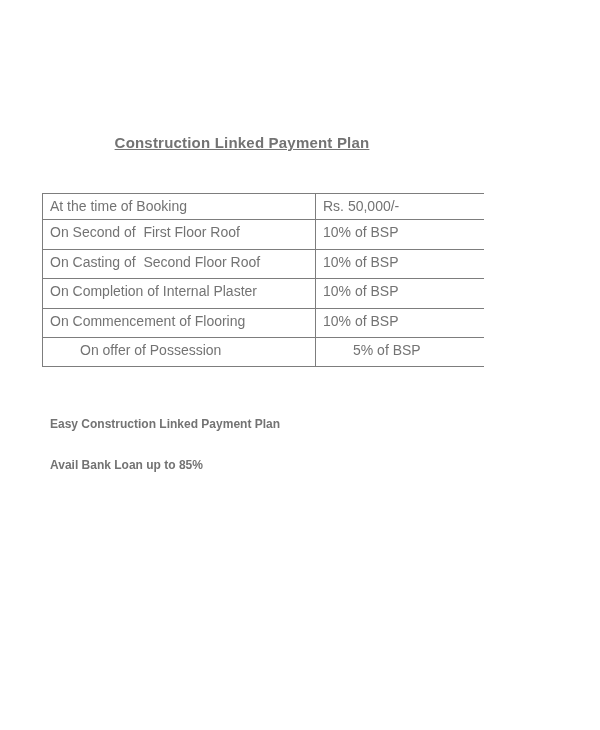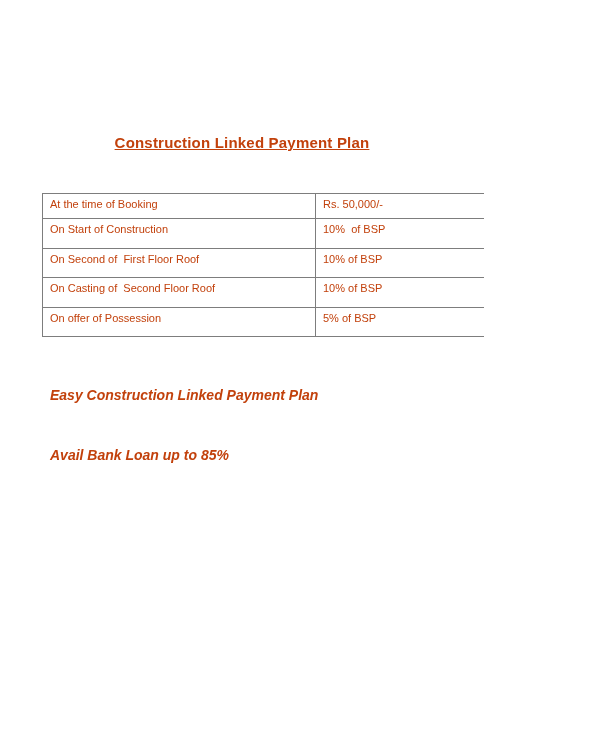--- a/index.html
+++ b/index.html
@@ -2,38 +2,38 @@
 <html><head>
 <meta charset="utf-8">
 <style>
   * { margin: 0; padding: 0; box-sizing: border-box; }
   html, body { background: #ffffff; }
   .page {
     width: 484px;
     height: 730px;
     background: #ffffff;
     font-family: "Liberation Sans", sans-serif;
-    color: #c2410c;
+    color: #737373;
     overflow: hidden;
     position: relative;
   }
   .title {
     margin-top: 134px;
     text-align: center;
     font-size: 15px;
     font-weight: bold;
     text-decoration: underline;
     letter-spacing: 0.2px;
   }
   table.plan-table {
     border-collapse: collapse;
     table-layout: fixed;
     width: 514px;
     margin: 42px 0 0 42px;
-    font-size: 11px;
+    font-size: 14px;
     line-height: 1.25;
   }
   .plan-table td {
     border: 1px solid #7d7d7d;
     vertical-align: top;
     padding: 4px 7px 3px 7px;
     white-space: pre-wrap;
   }
   .plan-table td.milestone { width: 273px; }
   .plan-table tr:nth-child(1)  td { height: 25px; }
@@ -43,50 +43,53 @@
   .plan-table tr:nth-child(5)  td { height: 29px; }
   .plan-table tr:nth-child(6)  td { height: 29px; padding-left: 37px; }
   .plan-table tr:nth-child(7)  td { height: 25px; }
   .plan-table tr:nth-child(8)  td { height: 21px; }
   .plan-table tr:nth-child(9)  td { height: 21px; }
   .plan-table tr:nth-child(10) td { height: 21px; }
   .plan-table tr:nth-child(11) td { height: 20px; padding-left: 44px; }
   .b { font-weight: bold; }
   .footer-line {
     font-weight: bold;
-    font-size: 14px;
+    font-size: 12px;
     margin-left: 50px;
-    font-style: italic;
   }
   .footer-line.first  { margin-top: 50px; }
-  .footer-line.second { margin-top: 44px; }
+  .footer-line.second { margin-top: 27px; }
 </style>
 </head>
 <body>
 
 <div class="page">
 
   <h1 class="title">Construction Linked Payment Plan</h1>
 
   <table class="plan-table">
     <tbody>
       <tr>
         <td class="milestone">At the time of Booking</td>
         <td class="payment">Rs. 50,000/-</td>
       </tr>
       <tr>
-        <td class="milestone">On Start of Construction</td>
-        <td class="payment">10%  of BSP</td>
-      </tr>
-      <tr>
         <td class="milestone">On Second of  First Floor Roof</td>
         <td class="payment">10% of BSP</td>
       </tr>
       <tr>
         <td class="milestone">On Casting of  Second Floor Roof</td>
+        <td class="payment">10% of BSP</td>
+      </tr>
+      <tr>
+        <td class="milestone">On Completion of Internal Plaster</td>
+        <td class="payment">10% of BSP</td>
+      </tr>
+      <tr>
+        <td class="milestone">On Commencement of Flooring</td>
         <td class="payment">10% of BSP</td>
       </tr>
       <tr>
         <td class="milestone">On offer of Possession</td>
         <td class="payment">5% of BSP</td>
       </tr>
     </tbody>
   </table>
 
   <p class="footer-line first">Easy Construction Linked Payment Plan</p>

